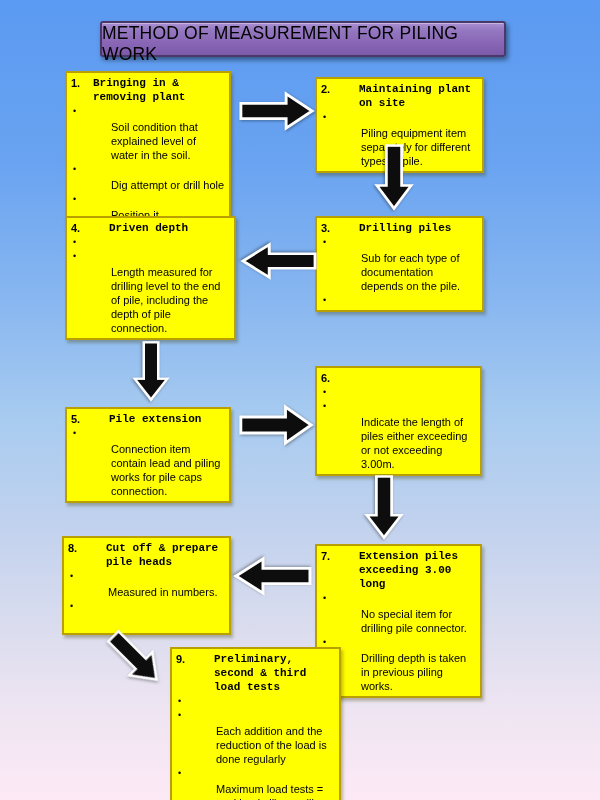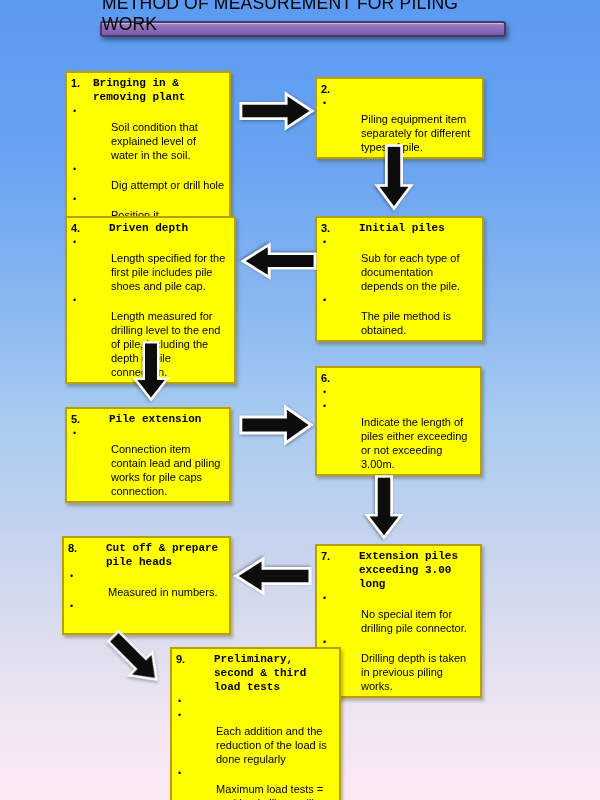--- a/index.html
+++ b/index.html
@@ -5,25 +5,25 @@
   html,body{margin:0;padding:0;}
   .stage{
     position:relative;width:600px;height:800px;overflow:hidden;
     background:linear-gradient(180deg,
       #5b9af2 0%, #69a3f1 20%, #89b7f0 38%, #a7cbf0 52%,
       #c2d2ee 66%, #d9dcee 78%, #efe5f2 89%, #fde9f6 100%);
     font-family:"Liberation Sans", sans-serif;
     color:#000;
   }
   .title-bar{
-    position:absolute;left:100px;top:21px;width:406px;height:16px;
+    position:absolute;left:100px;top:21px;width:406px;height:36px;
     background:linear-gradient(180deg,#ab90d4 0%,#9478c0 22%,#8a67b6 60%,#7d59aa 100%);
     border:2px solid #4a3968;border-radius:3px;
     box-shadow:2px 3px 5px rgba(0,0,0,0.45), inset 0 1px 0 rgba(255,255,255,0.35);
-    display:flex;align-items:flex-end;justify-content:center;
+    display:flex;align-items:flex-start;justify-content:center;
     font-size:17.5px;letter-spacing:0.2px;box-sizing:border-box;
   }
   .fbox{
     position:absolute;box-sizing:border-box;
     background:#ffff00;
     border:2px solid #b9a000;
     box-shadow:2px 3px 3px rgba(70,70,20,0.35);
     padding:3px 4px;
     font-size:11px;line-height:14px;
   }
@@ -60,48 +60,47 @@
           <span class="ftext">Dig attempt or drill hole</span>
         </div>
         <div class="frow">
           <span class="fbullet">•</span>
           <span class="ftext">Position it .</span>
         </div>
       </div>
       <div class="fbox" style="left: 315px; top: 77px; width: 169px; min-height: 63px;">
         <div class="fhead">
           <span class="fnum">2.</span>
+          <span class="ftitle">Maintaining plant on site</span>
         </div>
         <div class="frow">
           <span class="fbullet">•</span>
           <span class="ftext">Piling equipment item separately for different types of pile.</span>
         </div>
       </div>
       <div class="fbox" style="left: 315px; top: 216px; width: 169px; min-height: 92px;">
         <div class="fhead">
           <span class="fnum">3.</span>
-          <span class="ftitle">Initial piles</span>
+          <span class="ftitle">Drilling piles</span>
         </div>
         <div class="frow">
           <span class="fbullet">•</span>
           <span class="ftext">Sub for each type of documentation depends on the pile.</span>
         </div>
         <div class="frow">
           <span class="fbullet">•</span>
-          <span class="ftext">The pile method is obtained.</span>
         </div>
       </div>
       <div class="fbox" style="left: 65px; top: 216px; width: 171px; min-height: 119px;">
         <div class="fhead">
           <span class="fnum">4.</span>
           <span class="ftitle">Driven depth</span>
         </div>
         <div class="frow">
           <span class="fbullet">•</span>
-          <span class="ftext">Length specified for the first pile includes pile shoes and pile cap.</span>
         </div>
         <div class="frow">
           <span class="fbullet">•</span>
           <span class="ftext">Length measured for drilling level to the end of pile, including the depth of pile connection.</span>
         </div>
       </div>
       <div class="fbox" style="left: 65px; top: 407px; width: 166px; min-height: 62px;">
         <div class="fhead">
           <span class="fnum">5.</span>
           <span class="ftitle">Pile extension</span>

